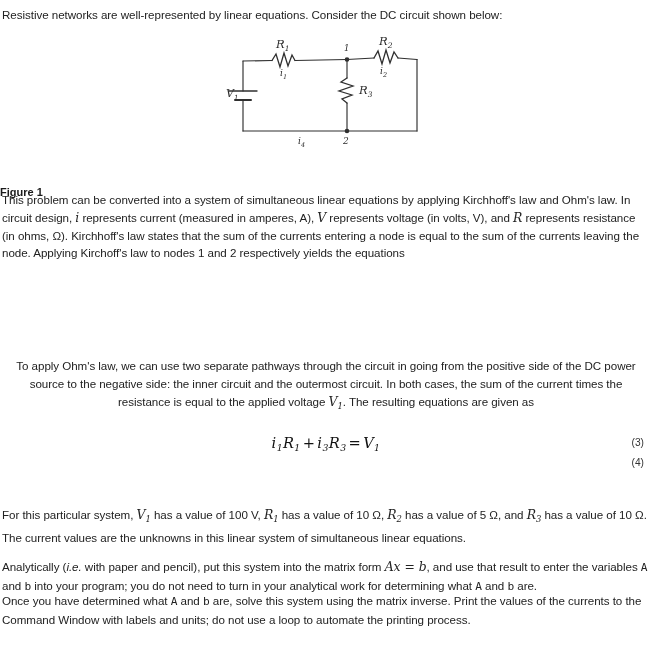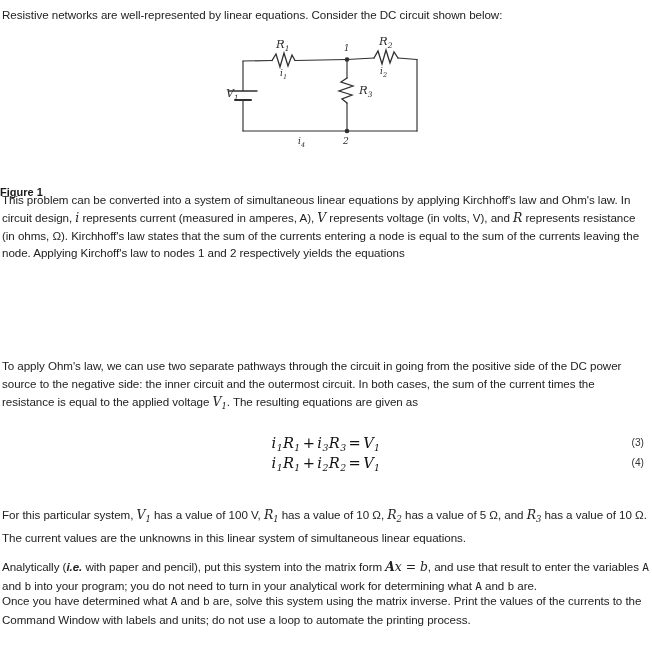--- a/index.html
+++ b/index.html
@@ -42,21 +42,20 @@
     font-family: "DejaVu Sans Mono", "Liberation Mono", monospace;
     font-style: normal;
     font-size: 11.2px;
   }
   .upr {
     font-family: "DejaVu Serif", "Liberation Serif", serif;
     font-style: normal;
   }
   .it {
     font-style: italic;
-    font-weight: bold;
   }
 
   
   #intro-line {
     position: absolute;
     left: 2px;
     top: 6px;
     width: 648px;
   }
 
@@ -93,20 +92,21 @@
     position: absolute;
     left: 2px;
     top: 191px;
     width: 648px;
   }
   #para-ohm {
     position: absolute;
     left: 2px;
     top: 357px;
     width: 648px;
+    text-align: center;
   }
   #para-values {
     position: absolute;
     left: 2px;
     top: 506px;
     width: 648px;
   }
   #para-analytic {
     position: absolute;
     left: 2px;
@@ -237,21 +237,20 @@
   </div>
 
   <p class="body-text" id="para-ohm"><span>To apply Ohm's law, we can use two separate pathways through the circuit in going from the positive side of the DC power source to the negative side: the inner circuit and the outermost circuit. In both cases, the sum of the current times the resistance is equal to the applied voltage </span><span class="m"><span>V</span><sub>1</sub></span><span>. The resulting equations are given as</span></p>
 
   <div class="eq-block" id="eq-block-ohm">
     <div class="eq-row">
       <span class="eq-body">i<sub>1</sub>R<sub>1</sub><span class="op">+</span>i<sub>3</sub>R<sub>3</sub><span class="op">=</span>V<sub>1</sub></span>
       <span class="eq-num">(3)</span>
     </div>
     <div class="eq-row">
-      <span class="eq-body">i<sub>1</sub>R<sub>1</sub><span class="op">+</span>i<sub>2</sub>R<sub>2</sub><span class="op">=</span>V<sub>1</sub></span>
       <span class="eq-num">(4)</span>
     </div>
   </div>
 
   <p class="body-text" id="para-values"><span>For this particular system, </span><span class="m"><span>V</span><sub>1</sub></span><span> has a value of 100 V, </span><span class="m"><span>R</span><sub>1</sub></span><span> has a value of 10 Ω, </span><span class="m"><span>R</span><sub>2</sub></span><span> has a value of 5 Ω, and </span><span class="m"><span>R</span><sub>3</sub></span><span> has a value of 10 Ω. The current values are the unknowns in this linear system of simultaneous linear equations.</span></p>
 
   <p class="body-text" id="para-analytic"><span>Analytically (</span><span class="it">i.e.</span><span> with paper and pencil), put this system into the matrix form </span><span class="m"><span class="upr it">A</span><span>x</span> <span class="upr">=</span> <span>b</span></span><span>, and use that result to enter the variables </span><span class="mono">A</span><span> and </span><span class="mono">b</span><span> into your program; you do not need to turn in your analytical work for determining what </span><span class="mono">A</span><span> and </span><span class="mono">b</span><span> are.</span></p>
 
   <p class="body-text" id="para-solve"><span>Once you have determined what </span><span class="mono">A</span><span> and </span><span class="mono">b</span><span> are, solve this system using the matrix inverse. Print the values of the currents to the Command Window with labels and units; do not use a loop to automate the printing process.</span></p>
 

